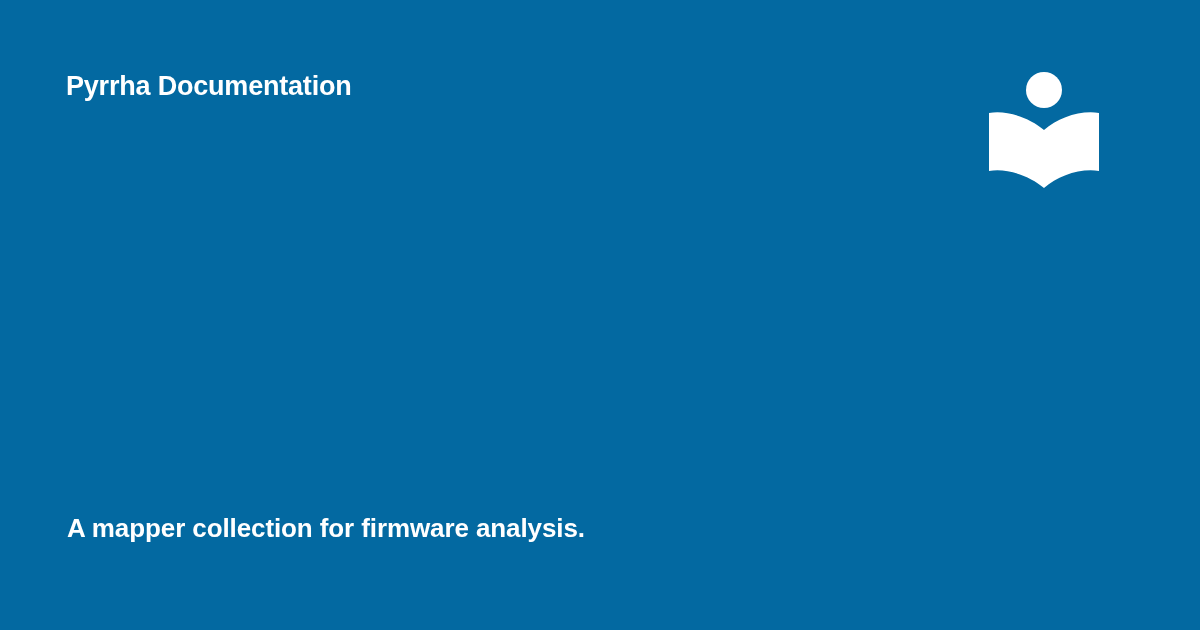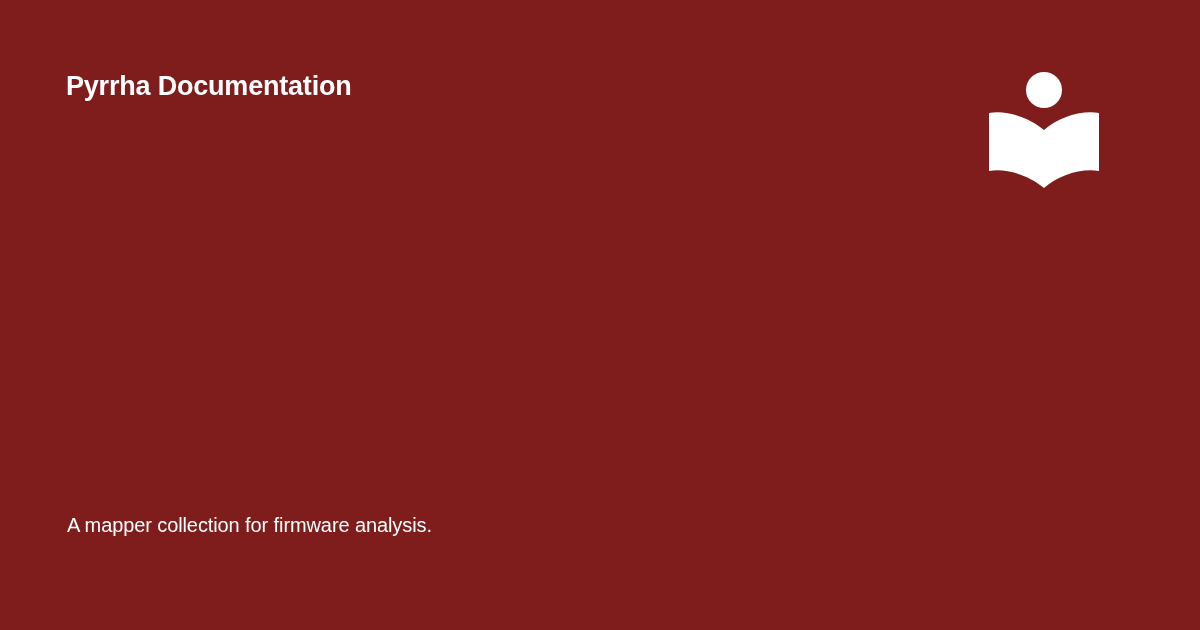--- a/index.html
+++ b/index.html
@@ -10,21 +10,21 @@
     width: 1200px;
     height: 630px;
     overflow: hidden;
     font-family: "Liberation Sans", sans-serif;
     background: #ef5552;
   }
   .social-card {
     position: relative;
     width: 1200px;
     height: 630px;
-    background: #7f1d1d;
+    background: #0369a1;
     box-sizing: border-box;
   }
   .site-name {
     position: absolute;
     left: 66px;
     top: 70px;
     font-size: 27px;
     font-weight: bold;
     color: #ffffff;
     letter-spacing: -0.2px;
@@ -39,22 +39,22 @@
     font-weight: bold;
     color: #ffffff;
     letter-spacing: -2px;
     line-height: 1.05;
     white-space: nowrap;
   }
   .tagline {
     position: absolute;
     left: 67px;
     top: 512px;
-    font-size: 20px;
-    font-weight: normal;
+    font-size: 26px;
+    font-weight: bold;
     color: #ffffff;
     letter-spacing: -0.1px;
     line-height: 1.3;
     white-space: nowrap;
   }
   .brand-logo {
     position: absolute;
     left: 986px;
     top: 66px;
     width: 116px;

